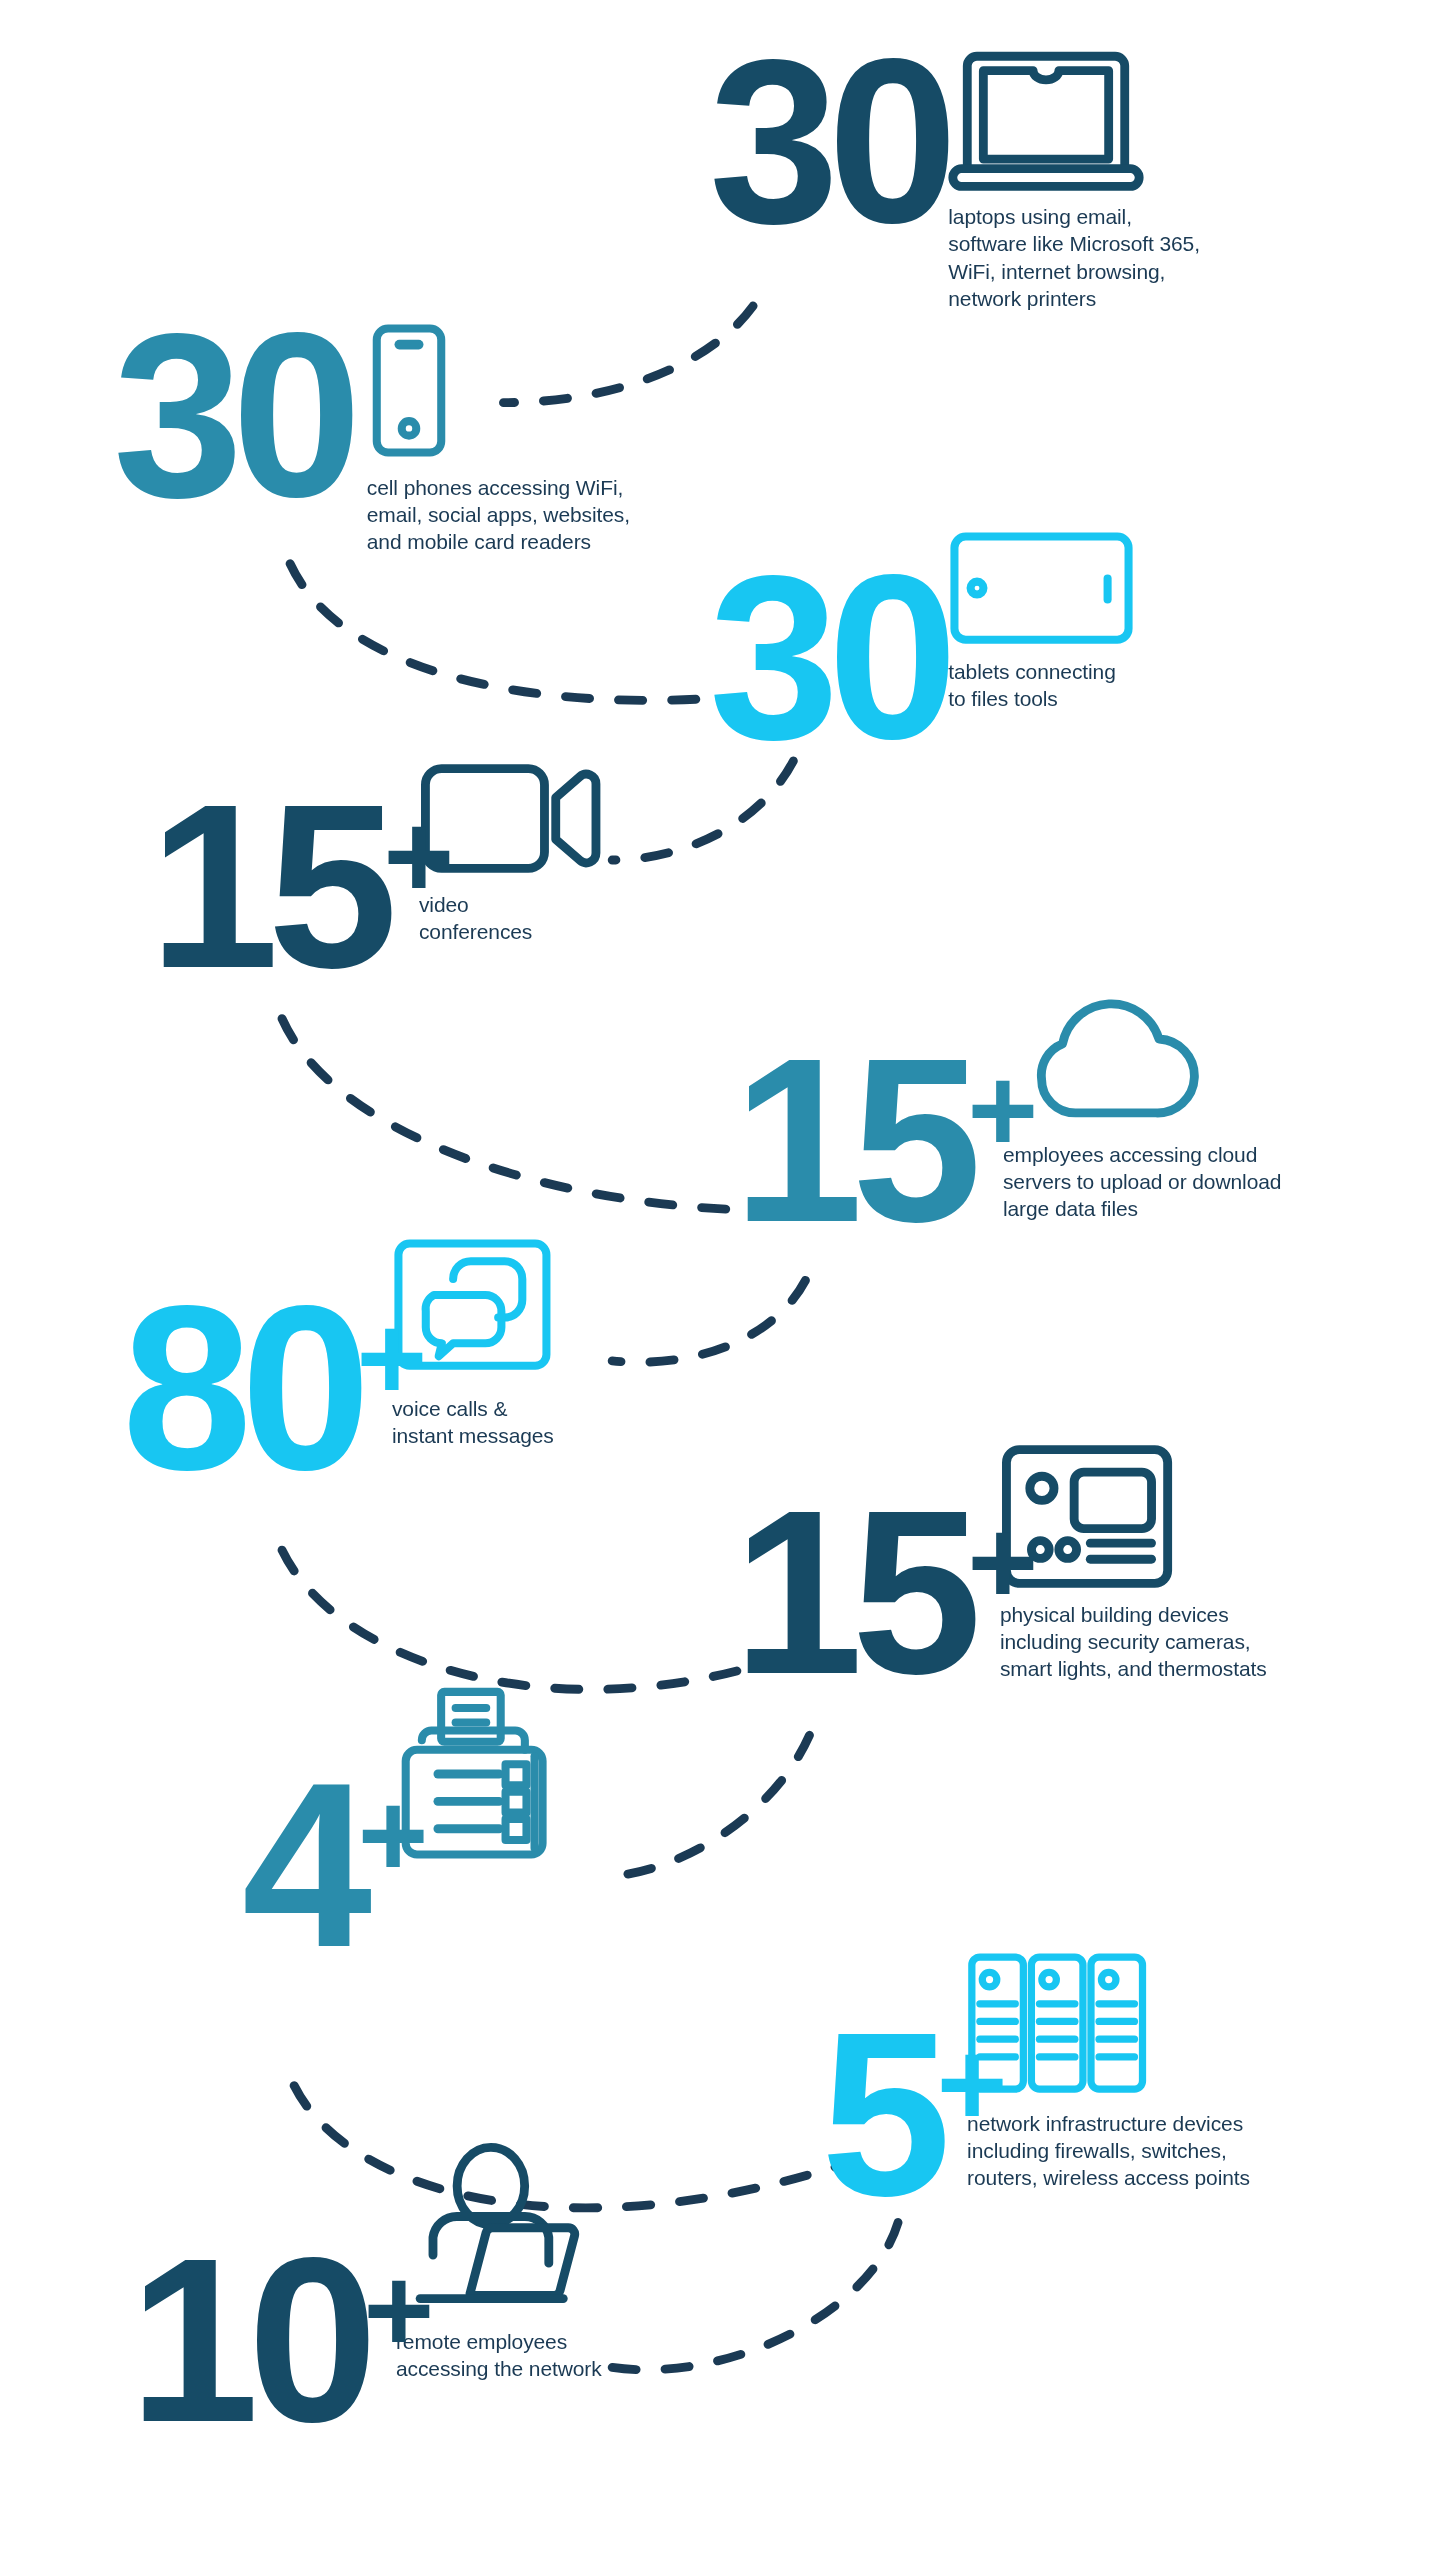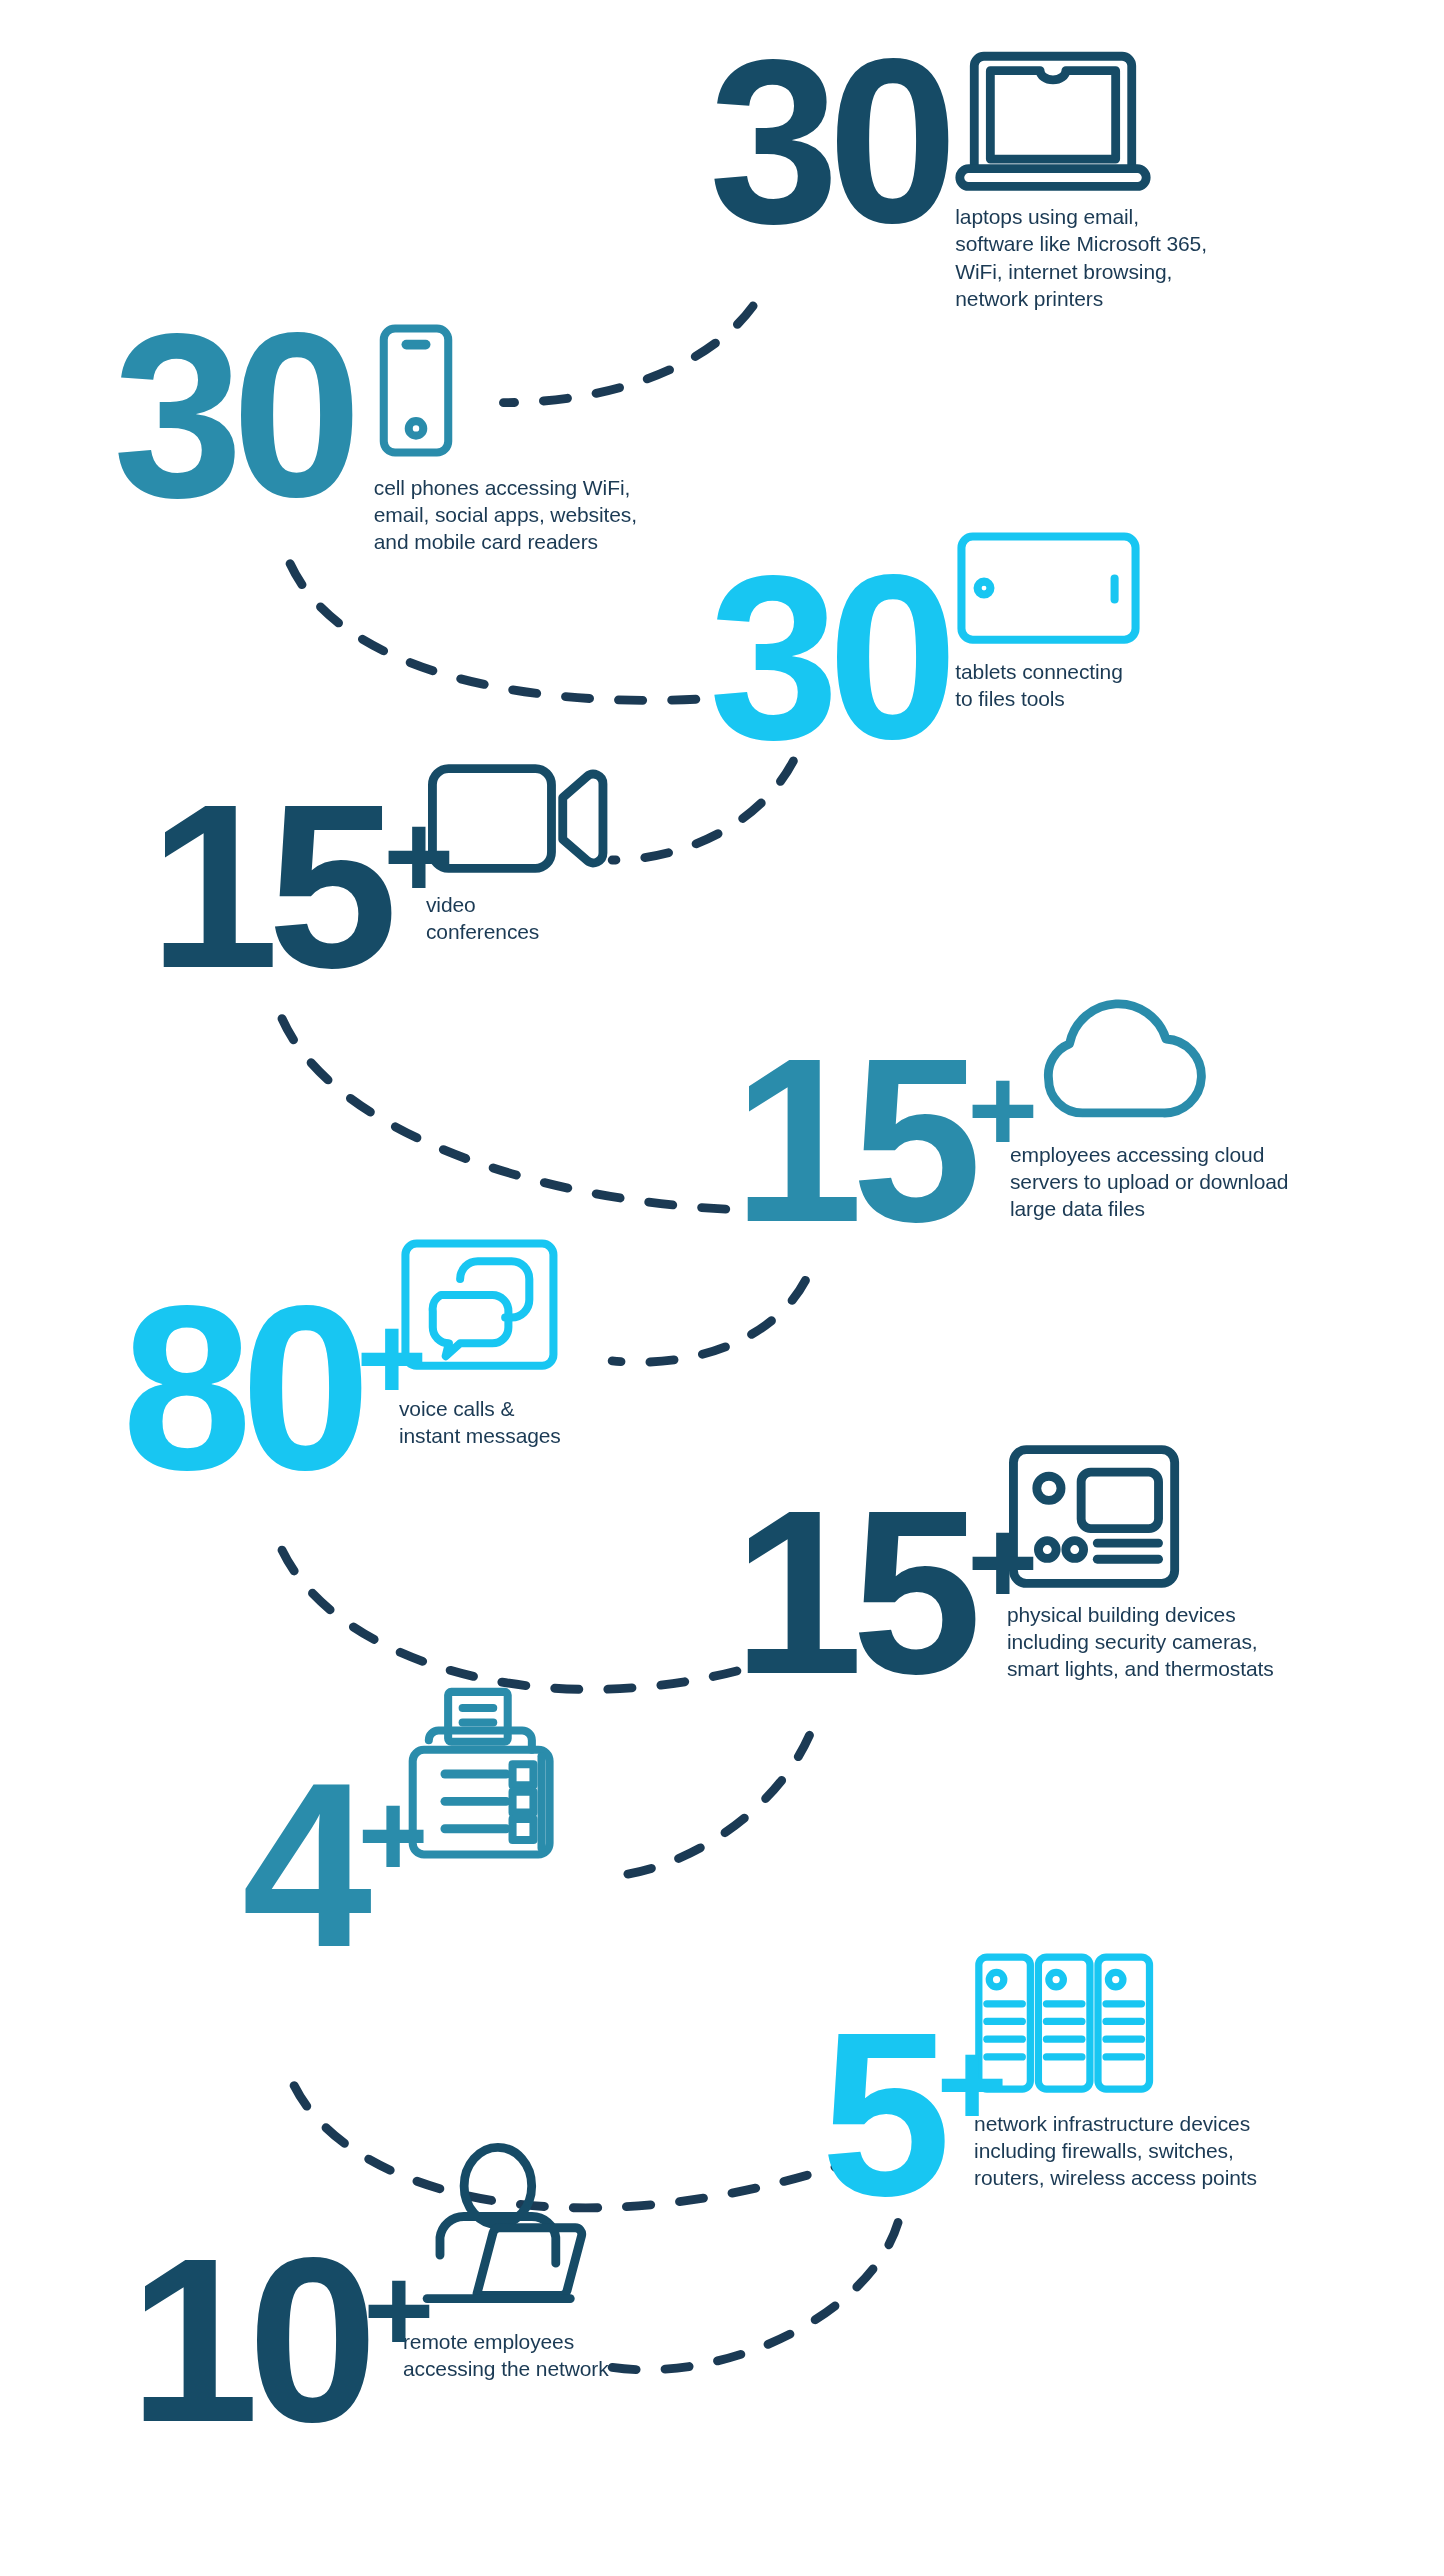--- a/index.html
+++ b/index.html
@@ -31,21 +31,20 @@
     height: 2576px;
     z-index: 1;
     pointer-events: none;
   }
 
   .item {
     position: absolute;
     z-index: 2;
     display: flex;
     align-items: flex-start;
-    gap: 7px;
   }
 
   
   .numwrap {
     position: relative;
     display: flex;
     align-items: flex-start;
     flex: 0 0 auto;
   }
   .num {

